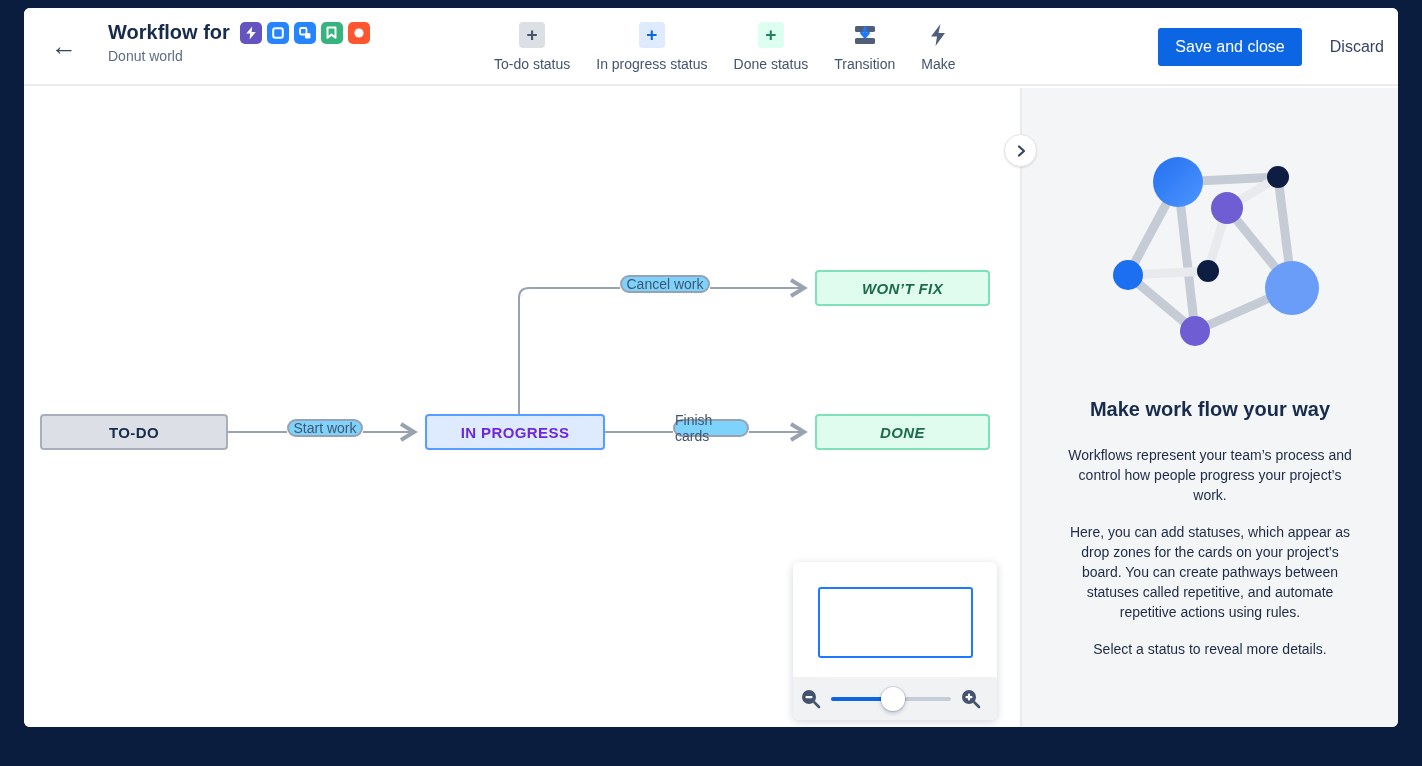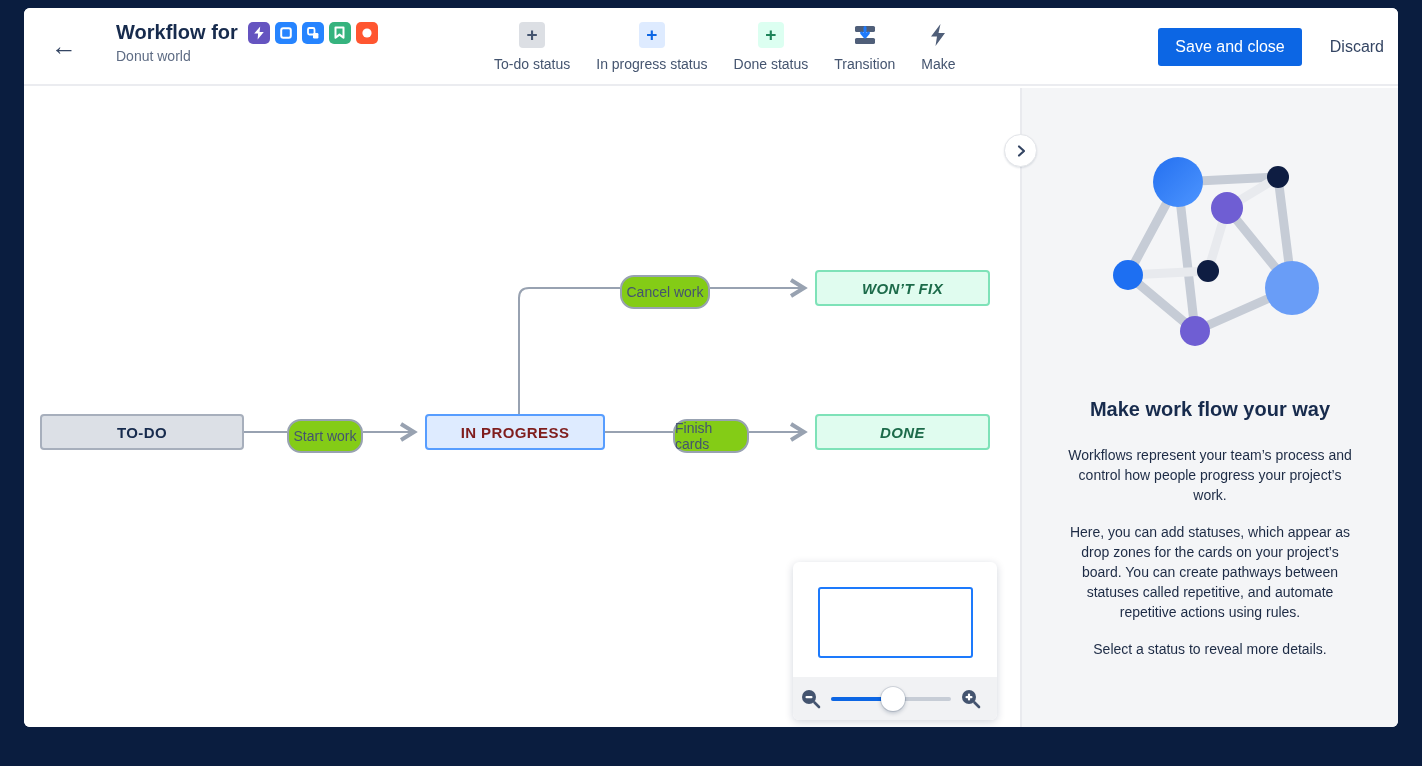--- a/index.html
+++ b/index.html
@@ -14,21 +14,21 @@
     position:absolute; left:24px; top:8px; width:1374px; height:719px;
     background:#fff; border-radius:6px; overflow:hidden;
   }
   
   .header { position:absolute; left:0; top:0; width:100%; height:78px; background:#fff; border-bottom:2px solid #ebecf0; }
   .back-btn {
     position:absolute; left:24px; top:22px; width:32px; height:32px;
     background:none; border:none; cursor:pointer;
     font-size:26px; color:#344563; line-height:32px; text-align:center;
   }
-  .title-wrap { position:absolute; left:84px; top:13px;margin-left:8px; }
+  .title-wrap { position:absolute; left:84px; top:13px; }
   .title-row { display:flex; align-items:center; gap:10px; }
   .page-title { font-size:20px; font-weight:bold; color:#172b4d; }
   .issue-icons { display:flex; gap:5px; }
   .it-icon { width:22px; height:22px; border-radius:5px; display:flex; align-items:center; justify-content:center; }
   .it-epic { background:#6554c0; }
   .it-task { background:#2684ff; }
   .it-subtask { background:#2684ff; }
   .it-story { background:#36b37e; }
   .it-bug { background:#ff5630; }
   .subtitle { font-size:14px; color:#5e6c84; margin-top:4px; }
@@ -63,24 +63,24 @@
     display:flex; align-items:center; justify-content:center; z-index:5;
   }
 
   
   .node {
     position:absolute; height:36px; border-radius:4px;
     display:flex; align-items:center; justify-content:center;
     font-size:15px; font-weight:bold; letter-spacing:.4px; cursor:pointer;
   }
   .node-todo { background:#dce0e6; border:2px solid #a7afbc; color:#172b4d; }
-  .node-prog { background:#deebff; border:2px solid #579dff; color:#7f1d1d; }
+  .node-prog { background:#deebff; border:2px solid #579dff; color:#6d28d9; }
   .node-done { background:#e0fcef; border:2px solid #7ee2b8; color:#1c6b4a;font-style:italic; }
   .pill {
-    position:absolute; height:34px; background:#84cc16; border:2px solid #98a2b1;
+    position:absolute; height:18px; background:#7dd3fc; border:2px solid #98a2b1;
     border-radius:14px; display:flex; align-items:center; justify-content:center;
     font-size:14px; color:#44546f; cursor:pointer; z-index:2;
   }
   .edges { position:absolute; left:0; top:0; width:997px; height:639px; }
 
   
   .minimap {
     position:absolute; left:769px; top:474px; width:204px; height:158px;
     background:#fff; border-radius:6px; box-shadow:0 2px 8px rgba(9,30,66,.18);
     overflow:hidden; z-index:4;
@@ -198,21 +198,21 @@
         <g stroke="#98a2b1" stroke-width="2" fill="none">
           <path d="M194 344 H263"></path>
           <path d="M339 344 H390" marker-end="url(#arrow)"></path>
           <path d="M581 344 H649"></path>
           <path d="M725 344 H780" marker-end="url(#arrow)"></path>
           <path d="M495 326 L495 210 Q495 200 505 200 L596 200"></path>
           <path d="M686 200 H780" marker-end="url(#arrow)"></path>
         </g>
       </svg>
 
-      <div class="node node-todo" style="left:16px; top:326px; width:204px;">TO-DO</div>
+      <div class="node node-todo" style="left:16px; top:326px; width:188px;">TO-DO</div>
       <div class="node node-prog" style="left:401px; top:326px; width:180px;">IN PROGRESS</div>
       <div class="node node-done" style="left:791px; top:326px; width:175px;">DONE</div>
       <div class="node node-done" style="left:791px; top:182px; width:175px;">WON’T FIX</div>
 
       <div class="pill" style="left:263px; top:331px; width:76px;">Start work</div>
       <div class="pill" style="left:649px; top:331px; width:76px;">Finish cards</div>
       <div class="pill" style="left:596px; top:187px; width:90px;">Cancel work</div>
 
       <div class="minimap">
         <div class="mm-viewport"></div>

